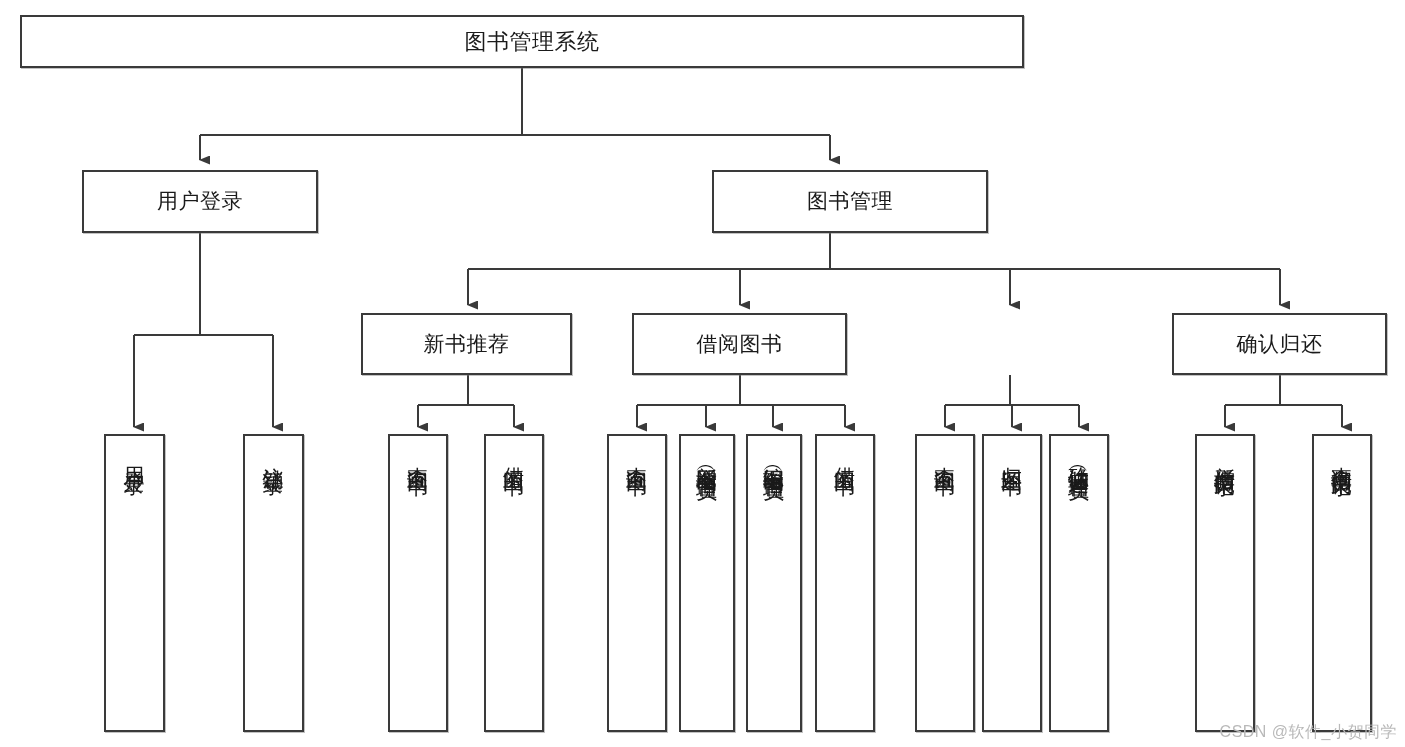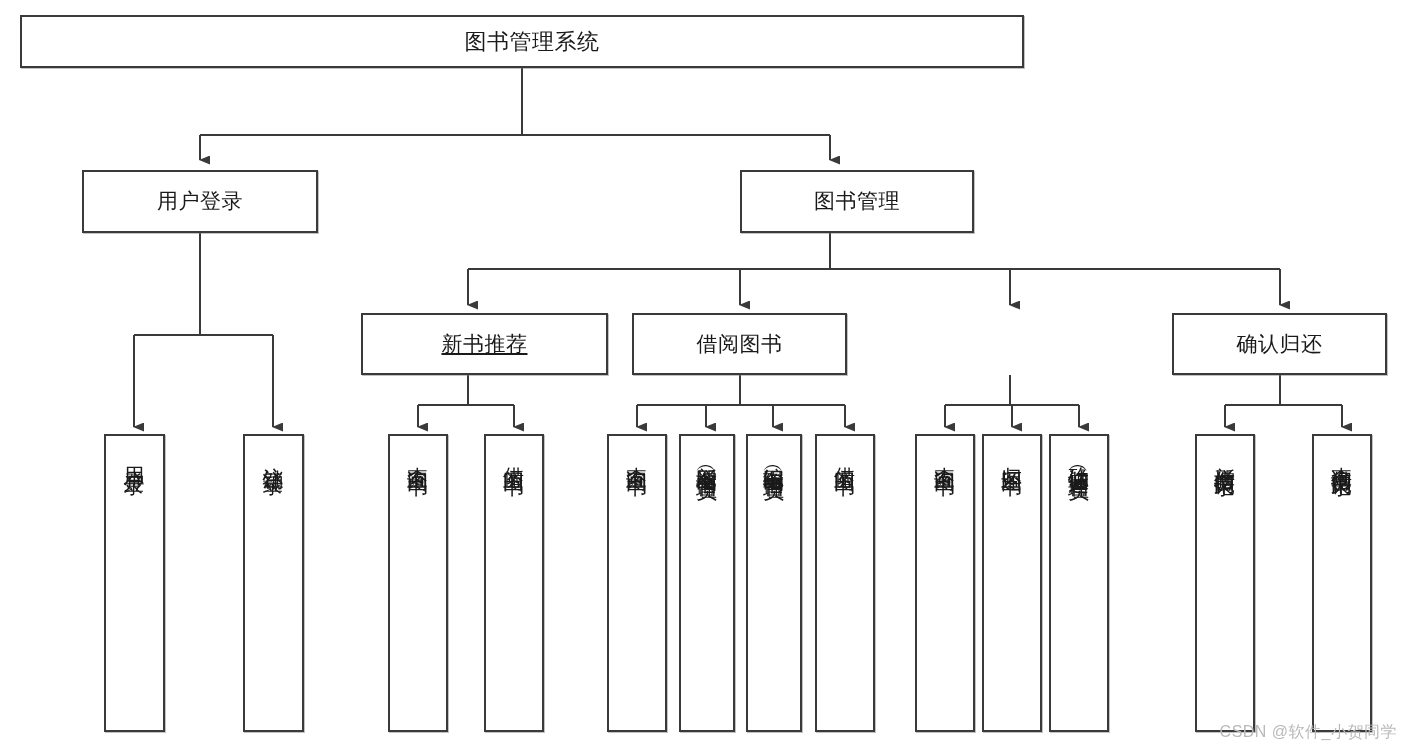--- a/index.html
+++ b/index.html
@@ -134,25 +134,25 @@
     </g>
   </svg>
 
   <div class="node horizontal root" style="left:20px; top:15px; width:1004px; height:53px;padding-left:20px;">
     <span class="node-label">图书管理系统</span>
   </div>
 
   <div class="node horizontal" style="left:82px; top:170px; width:236px; height:63px;">
     <span class="node-label">用户登录</span>
   </div>
-  <div class="node horizontal" style="left:712px; top:170px; width:234px; height:63px;margin-left:28px;">
+  <div class="node horizontal" style="left:712px; top:170px; width:276px; height:63px;">
     <span class="node-label">图书管理</span>
   </div>
 
-  <div class="node horizontal" style="left:361px; top:313px; width:247px; height:62px;text-decoration:underline;">
+  <div class="node horizontal" style="left:361px; top:313px; width:211px; height:62px;">
     <span class="node-label">新书推荐</span>
   </div>
   <div class="node horizontal" style="left:632px; top:313px; width:215px; height:62px;">
     <span class="node-label">借阅图书</span>
   </div>
   <div class="node horizontal" style="left:1172px; top:313px; width:215px; height:62px;">
     <span class="node-label">确认归还</span>
   </div>
 
   <div class="node vertical" style="left:104px; top:434px; width:61px; height:298px;">

